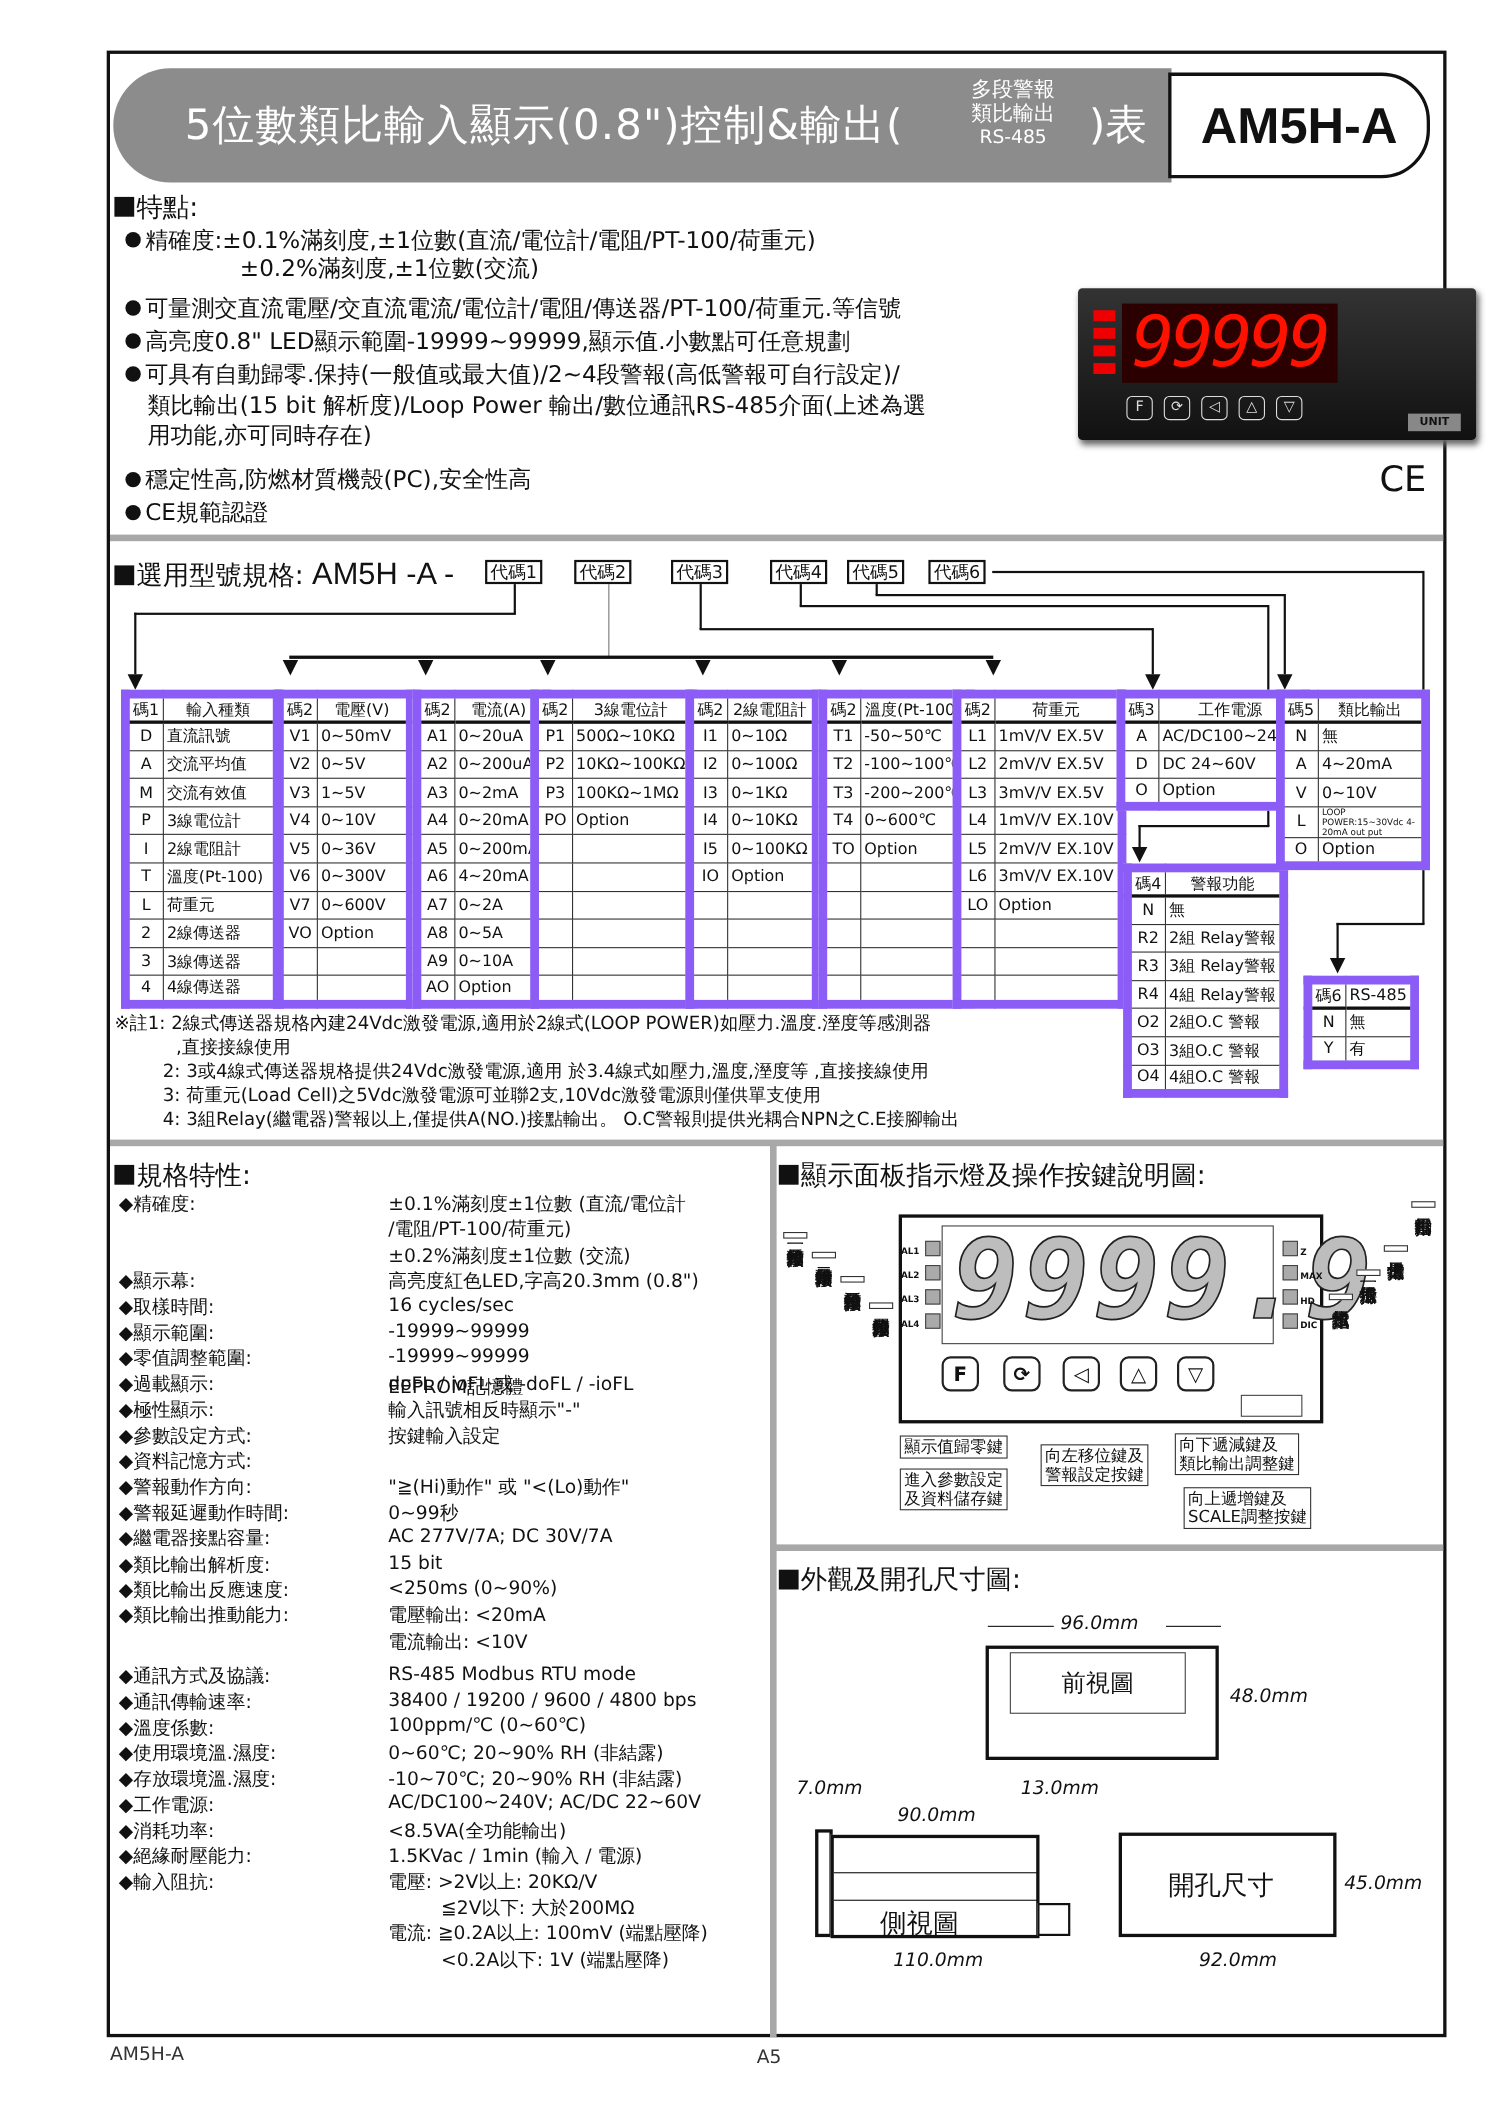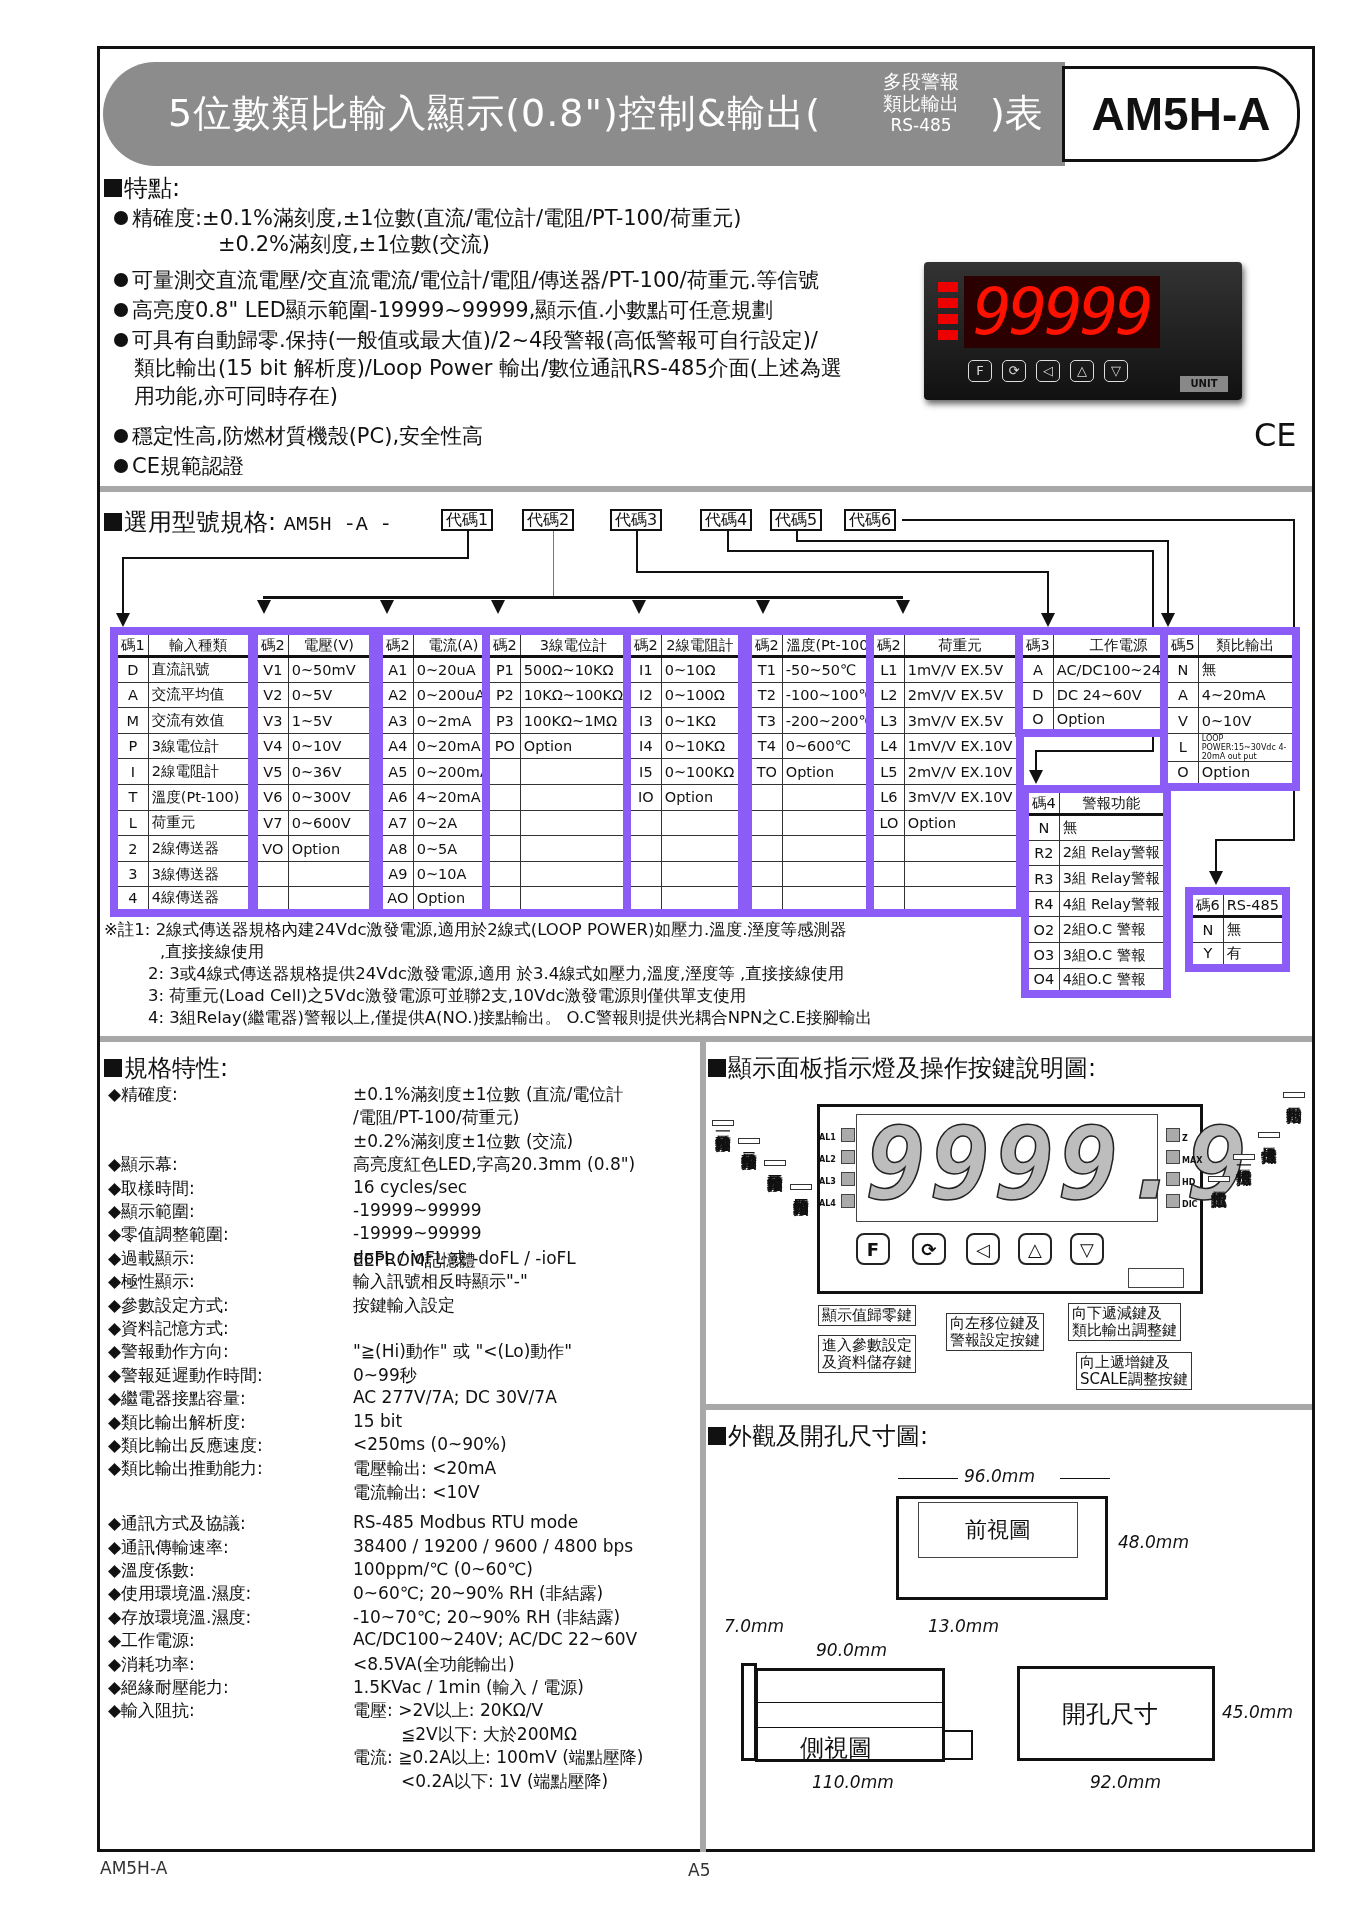--- a/index.html
+++ b/index.html
@@ -31,21 +31,21 @@
 .hlabel{position:absolute;border:1.5px solid #333;background:#fff;font-size:15px;line-height:17px;padding:1px 3px;white-space:nowrap}
 .panel{position:absolute;border:3px solid #111;background:#fff}
 .key{position:absolute;width:34px;height:32px;border:2px solid #222;border-radius:8px;display:flex;align-items:center;justify-content:center;font-size:18px;font-weight:bold;background:#fff}
 .led{position:absolute;width:14px;height:14px;background:#aaa;border:1px solid #444}
 .ledlbl{position:absolute;font-size:8px;font-weight:bold}
 .digits{position:absolute;color:#bdbdbd;-webkit-text-stroke:1.5px #222;font-family:"DejaVu Sans Mono",monospace;font-style:italic;font-weight:bold;letter-spacing:4px}
 .dim{position:absolute;font-style:italic;font-size:17px;white-space:nowrap}
 .box{position:absolute;border:3px solid #111;background:#fff}
 .ce{position:absolute;font-size:32px}
 .foot{position:absolute;font-size:17px;color:#333}
-.photo{position:absolute;left:924px;top:262px;width:318px;height:138px;background:linear-gradient(#333,#111);border-radius:4px;box-shadow:2px 4px 6px #666}
+.photo{position:absolute;left:980px;top:262px;width:362px;height:138px;background:linear-gradient(#333,#111);border-radius:4px;box-shadow:2px 4px 6px #666}
 .photo .scr{position:absolute;left:40px;top:14px;width:196px;height:72px;background:#2a0000;color:#f10;font-family:"DejaVu Sans Mono",monospace;font-size:64px;line-height:72px;font-style:italic;letter-spacing:-3px;text-align:center}
 .photo .pk{position:absolute;top:98px;width:24px;height:22px;border:1.5px solid #ddd;border-radius:5px;color:#ddd;font-size:13px;text-align:center;line-height:20px}
 .photo .al{position:absolute;left:14px;width:20px;height:10px;background:#e00}
 .photo .unit{position:absolute;right:14px;bottom:8px;width:48px;height:16px;background:#888;color:#111;font-size:10px;font-weight:bold;text-align:center;line-height:16px}
 </style>
 </head>
 <body>
 
 <div class="frame"></div>
 
@@ -80,21 +80,21 @@
   <div class="pk" style="left:78px">⟳</div>
   <div class="pk" style="left:112px">◁</div>
   <div class="pk" style="left:146px">△</div>
   <div class="pk" style="left:180px">▽</div>
   <div class="unit">UNIT</div>
 </div>
 <div class="ce" style="left:1254px;top:416px">CE</div>
 
 <div class="sep" style="top:486px"></div>
 
-<div class="sec-title" style="left:104px;top:506px"><span>選用型號規格:</span> <span style="font-family:Liberation Mono, monospace;font-size:20px">AM5H -A -</span></div>
+<div class="sec-title" style="left:104px;top:506px"><span>選用型號規格:</span> <span style="font-family:Liberation Sans, sans-serif;font-size:28px">AM5H -A -</span></div>
 <div class="codebox" style="left:441px">代碼1</div>
 <div class="codebox" style="left:522px">代碼2</div>
 <div class="codebox" style="left:610px">代碼3</div>
 <div class="codebox" style="left:700px">代碼4</div>
 <div class="codebox" style="left:770px">代碼5</div>
 <div class="codebox" style="left:844px">代碼6</div>
 
 <div class="ln" style="left:467px;top:531px;width:2px;height:27px"></div>
 <div class="ln" style="left:122px;top:557px;width:347px;height:2px"></div>
 <div class="ln" style="left:122px;top:557px;width:2px;height:56px"></div>

